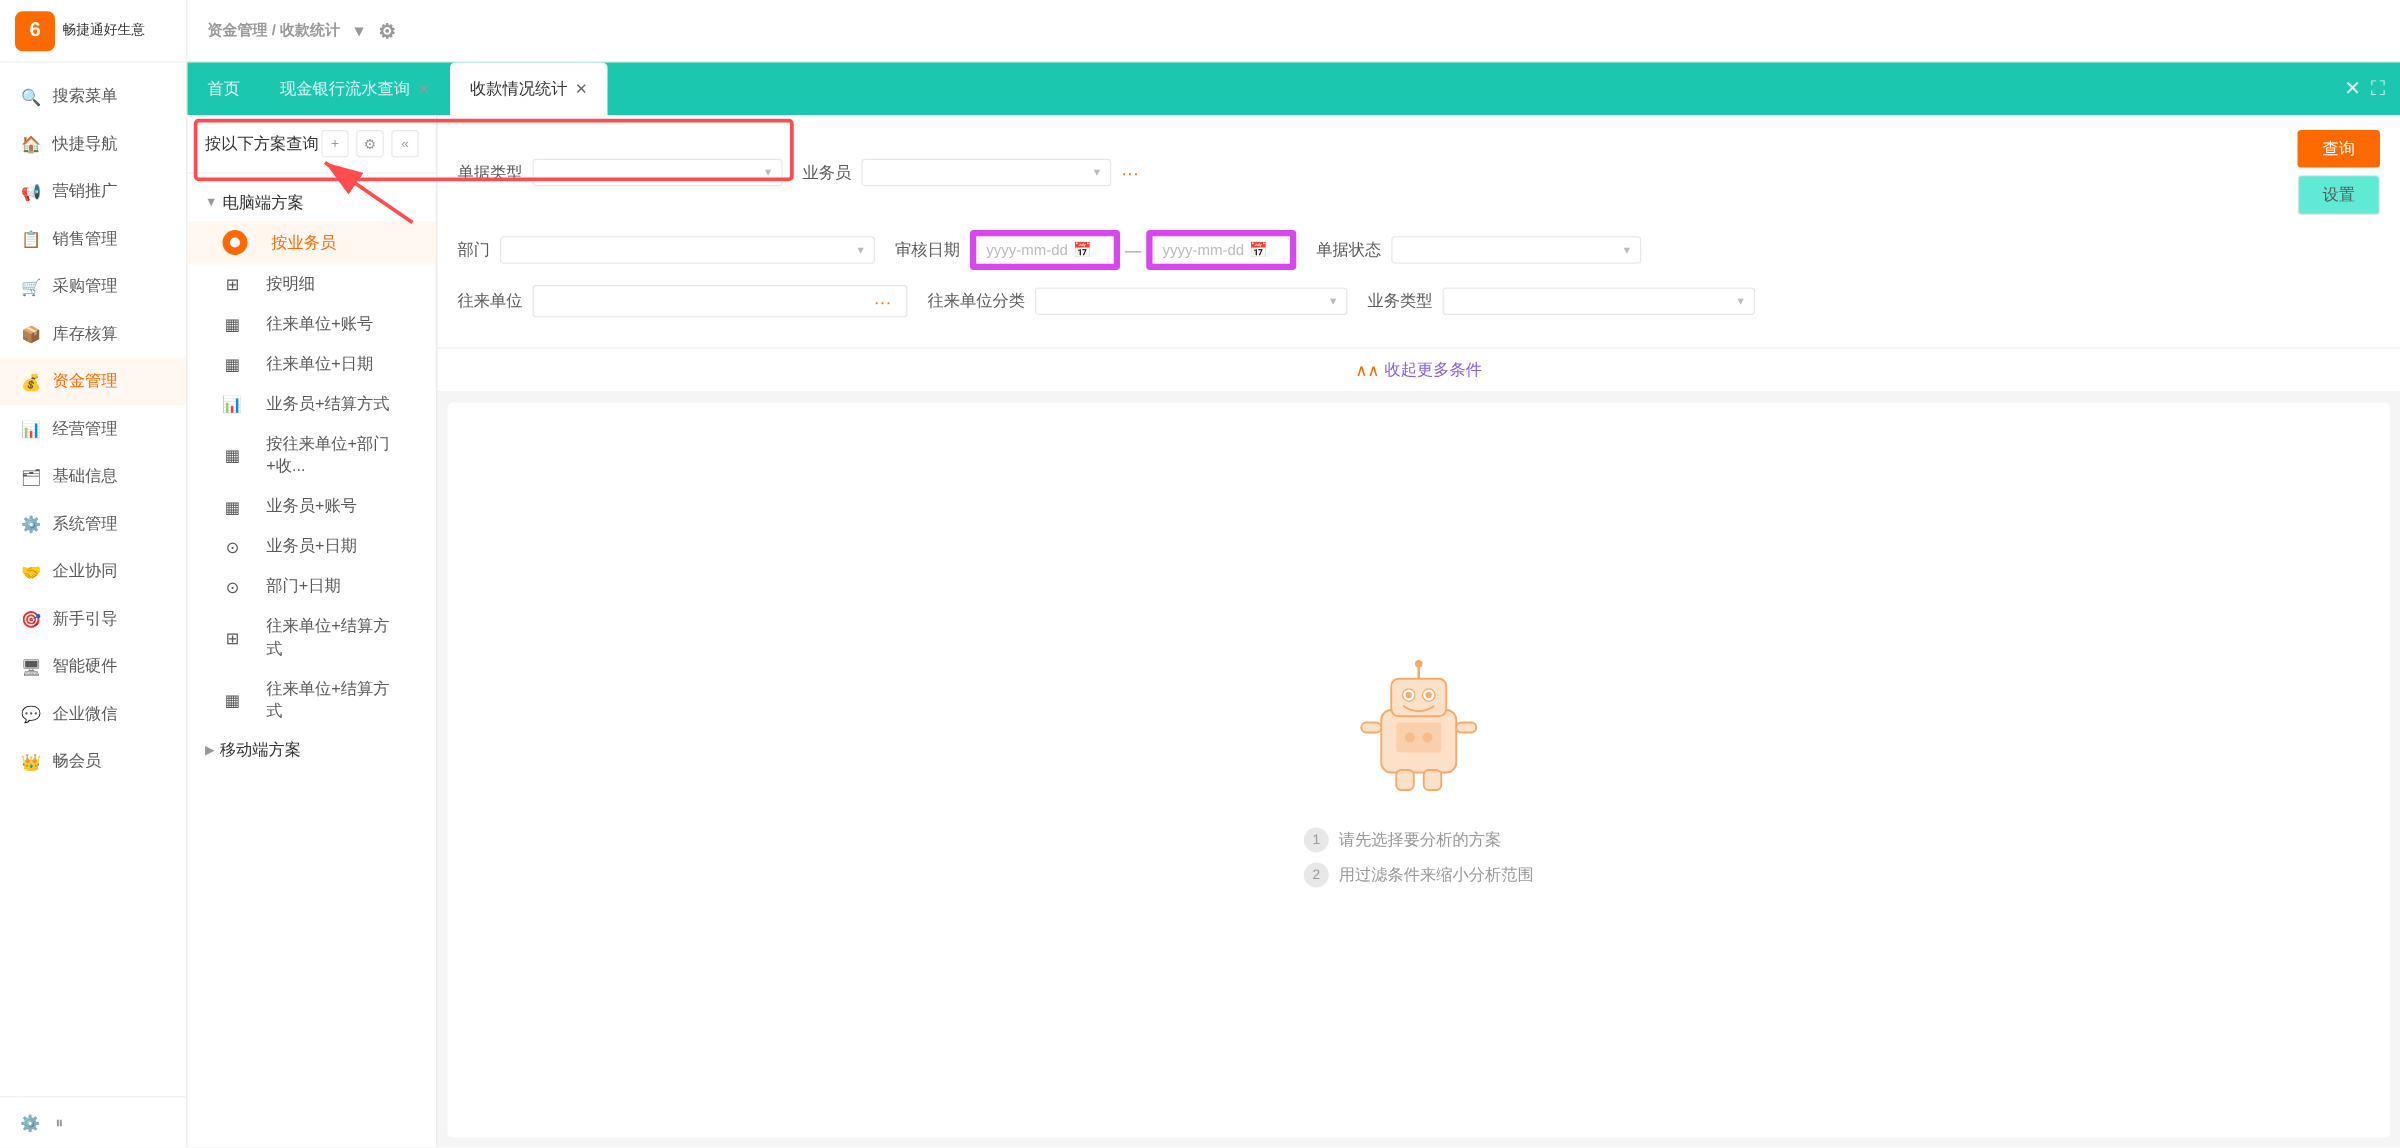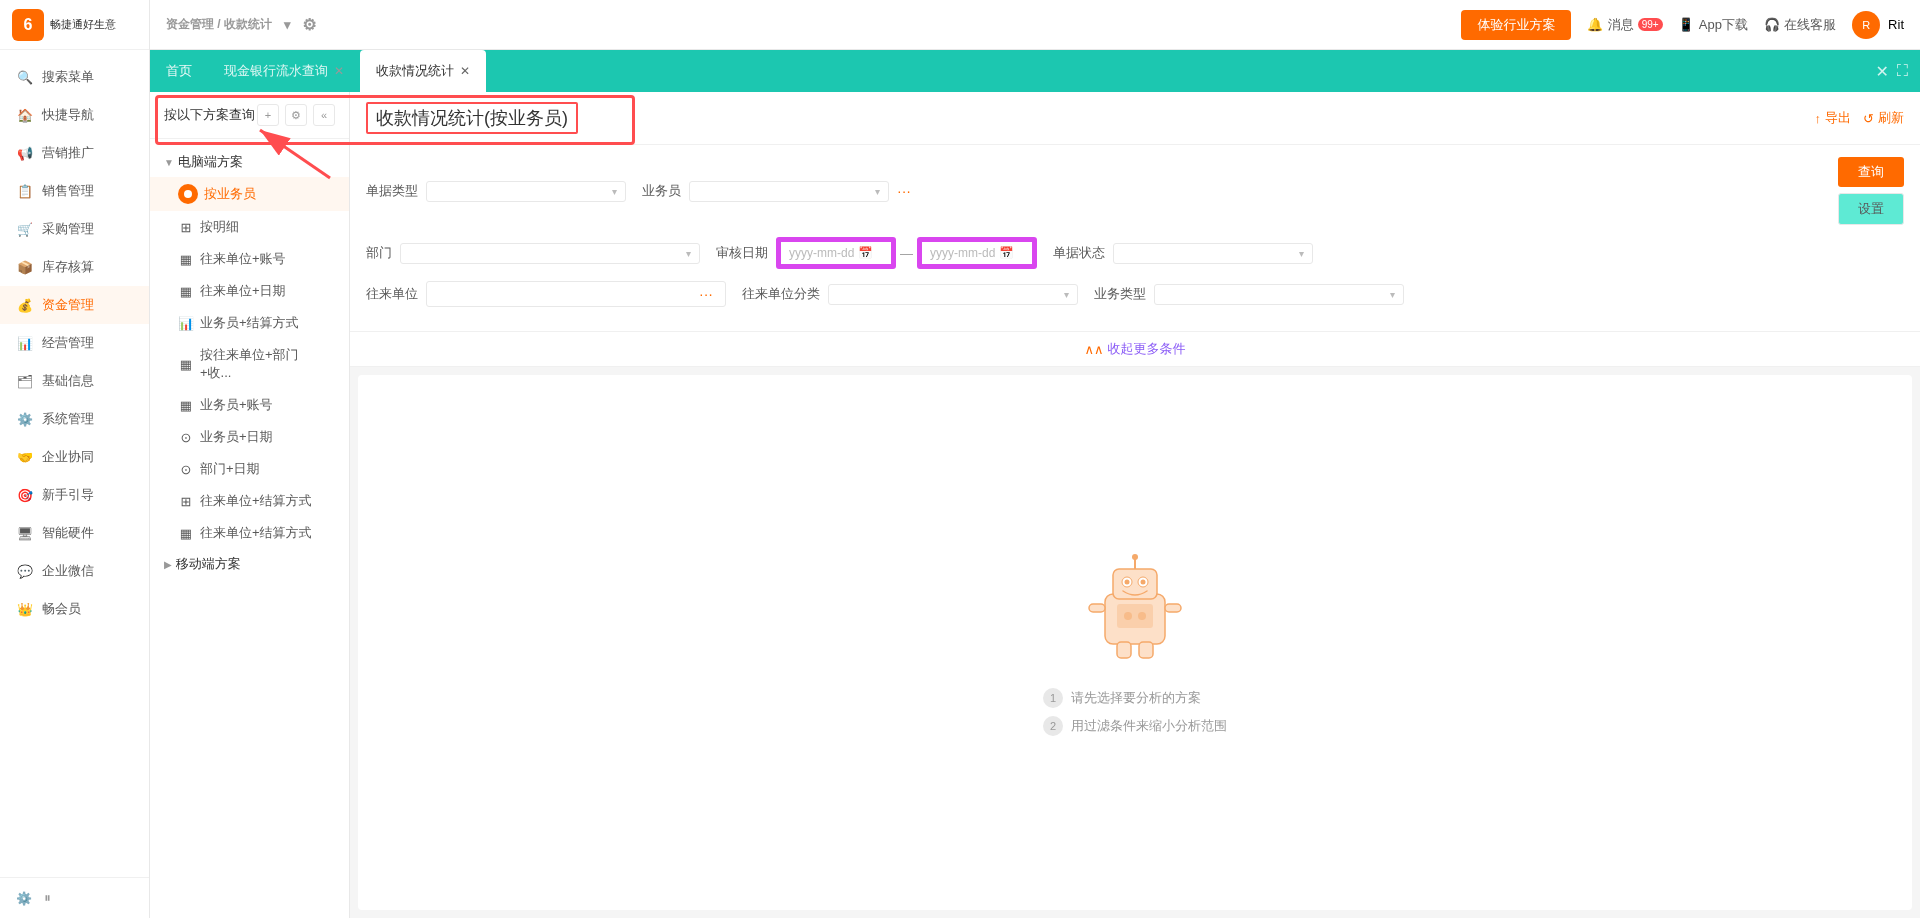--- a/index.html
+++ b/index.html
@@ -45,21 +45,21 @@
     
     .left-panel { width: 200px; background: #fff; border-right: 1px solid #e8e8e8; display: flex; flex-direction: column; flex-shrink: 0; }
     .left-panel-header { display: flex; align-items: center; justify-content: space-between; padding: 12px 14px; border-bottom: 1px solid #f0f0f0; }
     .left-panel-title { font-size: 13px; color: #333; }
     .left-panel-icons { display: flex; align-items: center; gap: 6px; }
     .panel-icon-btn { width: 22px; height: 22px; display: flex; align-items: center; justify-content: center; cursor: pointer; color: #999; border: 1px solid #e8e8e8; border-radius: 3px; font-size: 11px; }
     .left-panel-content { flex: 1; overflow-y: auto; padding: 8px 0; }
     .tree-group { }
     .tree-group-title { display: flex; align-items: center; padding: 6px 14px; cursor: pointer; color: #333; font-size: 13px; gap: 4px; }
     .tree-group-title .arrow { color: #999; font-size: 10px; }
-    .tree-item { display: flex; align-items: center; padding: 7px 30px 7px 28px; cursor: pointer; color: #595959; font-size: 13px; gap: 6px; }
+    .tree-item { display: flex; align-items: center; padding: 7px 30px 7px 28px; cursor: pointer; color: #595959; font-size: 13px; gap: 19px; }
     .tree-item.active { color: #ff6a00; background: #fff7f0; }
     .tree-item-icon { width: 16px; height: 16px; display: flex; align-items: center; justify-content: center; flex-shrink: 0; }
     .active-dot { width: 20px; height: 20px; background: #ff6a00; border-radius: 50%; display: flex; align-items: center; justify-content: center; flex-shrink: 0; }
     .active-dot-inner { width: 8px; height: 8px; background: white; border-radius: 50%; }
 
     
     .right-panel { flex: 1; display: flex; flex-direction: column; overflow: hidden; }
 
     
     .page-title-bar { background: #fff; padding: 10px 16px; display: flex; align-items: center; justify-content: space-between; border-bottom: 1px solid #f0f0f0; flex-shrink: 0; }
@@ -177,40 +177,20 @@
 </div>
 
 <div class="main">
 
   <div class="top-header">
     <div class="top-header-left">
       <span class="breadcrumb-text" style="color:#999;font-size:12px;">资金管理 / 收款统计</span>
       <span style="color:#999;cursor:pointer;">▾</span>
       <span style="color:#999;cursor:pointer;font-size:16px;">⚙</span>
     </div>
-    <div class="header-actions">
-      <button class="header-btn">体验行业方案</button>
-      <div class="header-icon-btn">
-        <span>🔔</span>
-        <span>消息</span>
-        <span class="badge-red">99+</span>
-      </div>
-      <div class="header-icon-btn">
-        <span>📱</span>
-        <span>App下载</span>
-      </div>
-      <div class="header-icon-btn">
-        <span>🎧</span>
-        <span>在线客服</span>
-      </div>
-      <div class="top-right-user">
-        <div class="user-avatar">R</div>
-        <span>Rit</span>
-      </div>
-    </div>
   </div>
 
   <div class="tab-bar">
     <span class="tab-home">首页</span>
     <div class="tab-item">
       <span>现金银行流水查询</span>
       <span class="tab-close">✕</span>
     </div>
     <div class="tab-item active">
       <span>收款情况统计</span>
@@ -291,33 +271,20 @@
           <div class="tree-group-title">
             <span class="arrow">▶</span>
             <span>移动端方案</span>
           </div>
         </div>
       </div>
     </div>
 
     <div class="right-panel">
 
-      <div class="page-title-bar">
-        <span class="page-title">收款情况统计(按业务员)</span>
-        <div class="title-actions">
-          <div class="title-action-btn">
-            <span>↑</span>
-            <span>导出</span>
-          </div>
-          <div class="title-action-btn">
-            <span>↺</span>
-            <span>刷新</span>
-          </div>
-        </div>
-      </div>
 
       <div class="filter-section">
 
         <div class="filter-row">
           <div class="filter-item">
             <span class="filter-label">单据类型</span>
             <div class="filter-select" style="min-width:200px;">
               <span class="filter-select-text"></span>
               <span class="filter-select-arrow">▾</span>
             </div>

